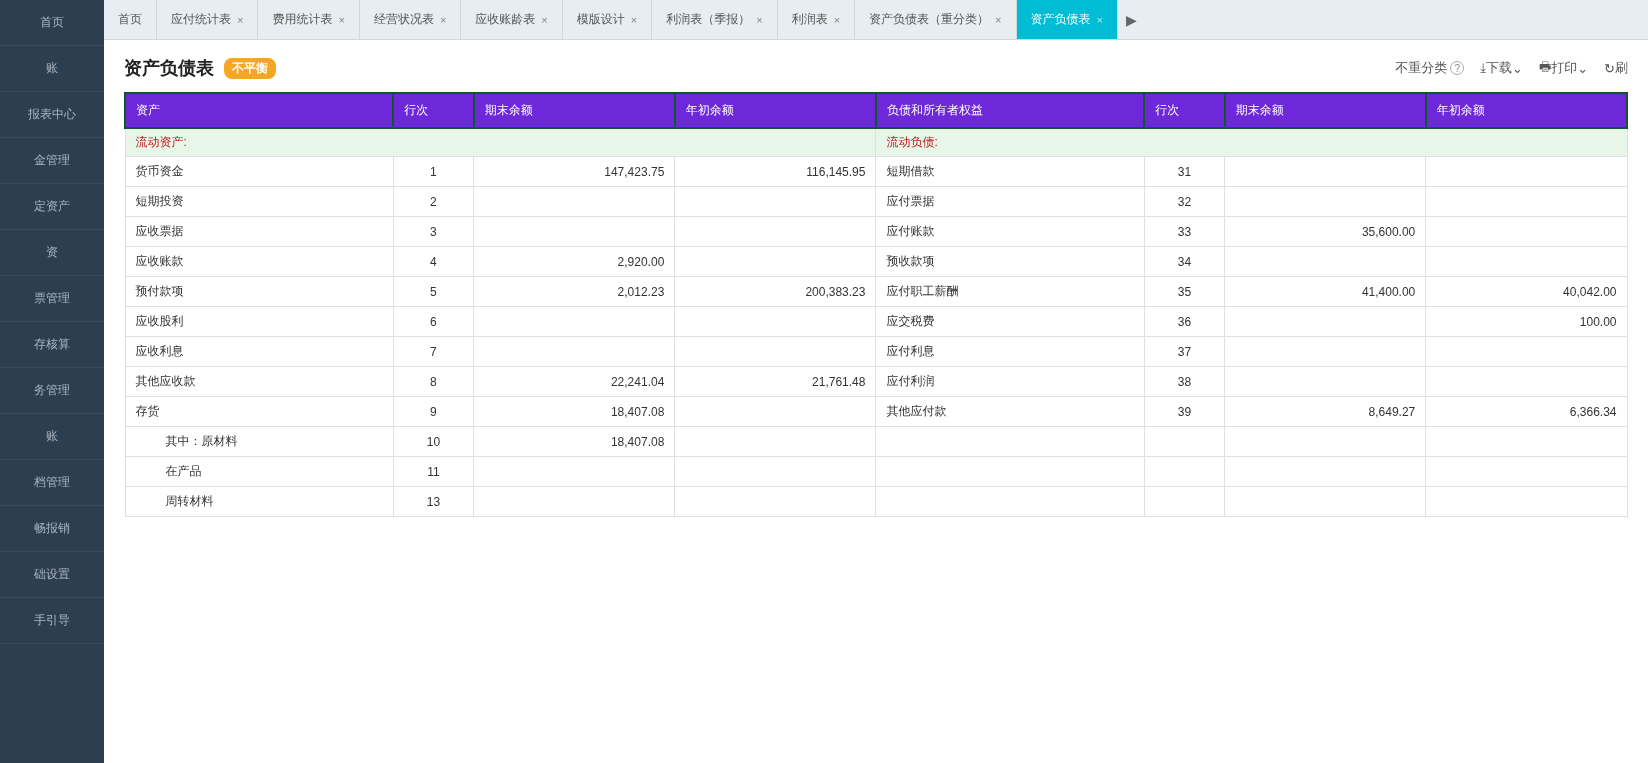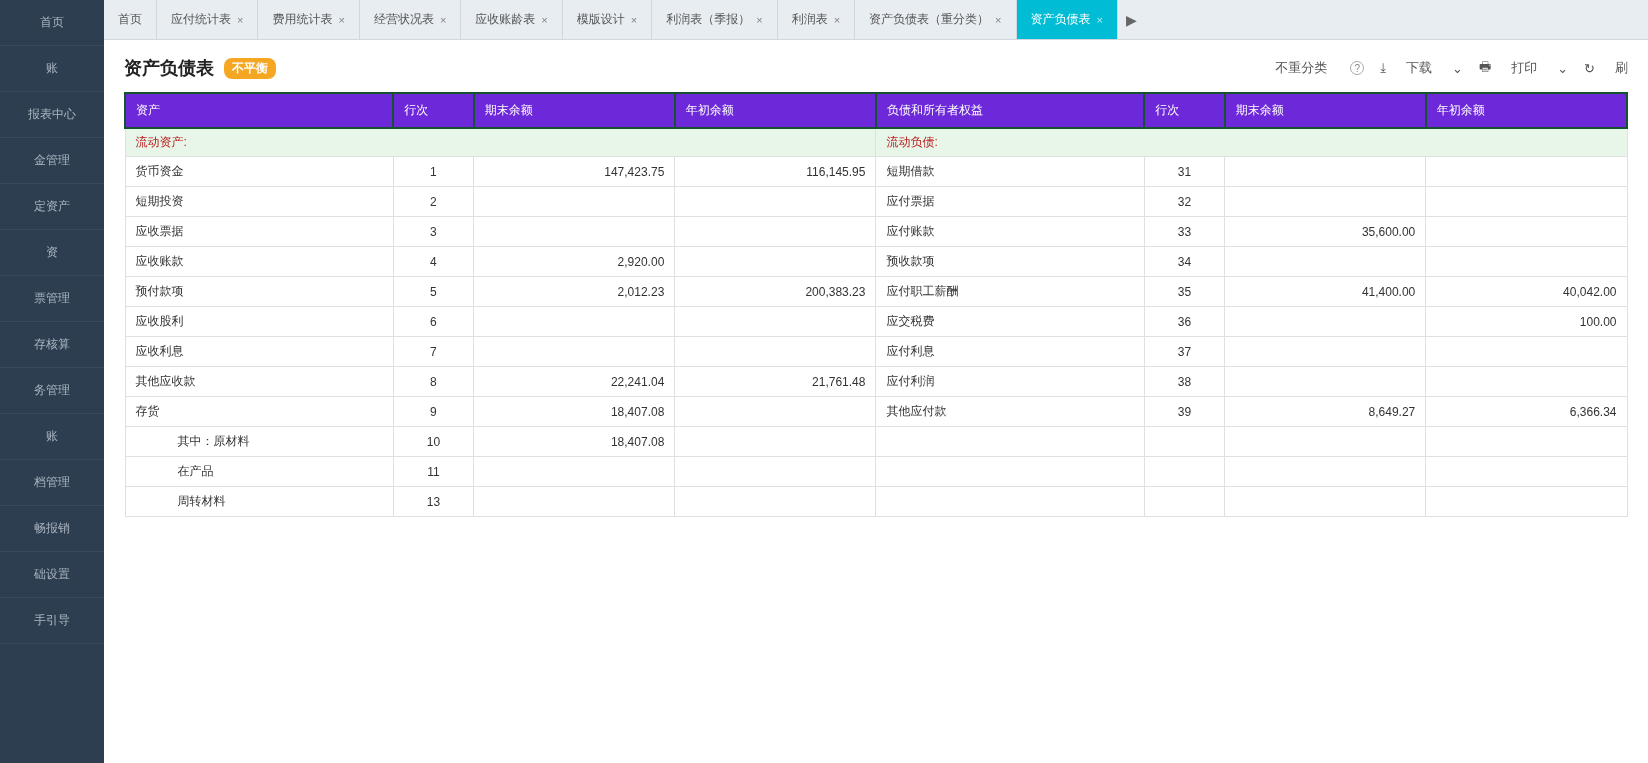--- a/index.html
+++ b/index.html
@@ -114,21 +114,21 @@
     .header-actions {
       display: flex;
       align-items: center;
       gap: 16px;
       font-size: 13px;
       color: #555;
     }
     .header-actions .action-btn {
       display: flex;
       align-items: center;
-      gap: 20px;
+      gap: 0;
       cursor: pointer;
       color: #555;
     }
 
     
     .report-table {
       width: 100%;
       border-collapse: collapse;
       font-size: 12px;
     }
@@ -145,21 +145,21 @@
       border: 1px solid #e0e0e0;
       color: #333;
     }
     .report-table tr.section-header td {
       background: #e8f5e9;
       color: #b91c1c;
       font-weight: normal;
       padding: 5px 10px;
     }
     .td-name { text-align: left; padding-left: 20px; }
-    .td-name.indented { padding-left: 52px; }
+    .td-name.indented { padding-left: 40px; }
     .td-num { text-align: center; color: #00bcd4; }
     .td-amount { text-align: right; }
 
     
     .content::-webkit-scrollbar { width: 6px; }
     .content::-webkit-scrollbar-thumb { background: #ccc; border-radius: 3px; }
   </style>
 </head>
 <body>
 

